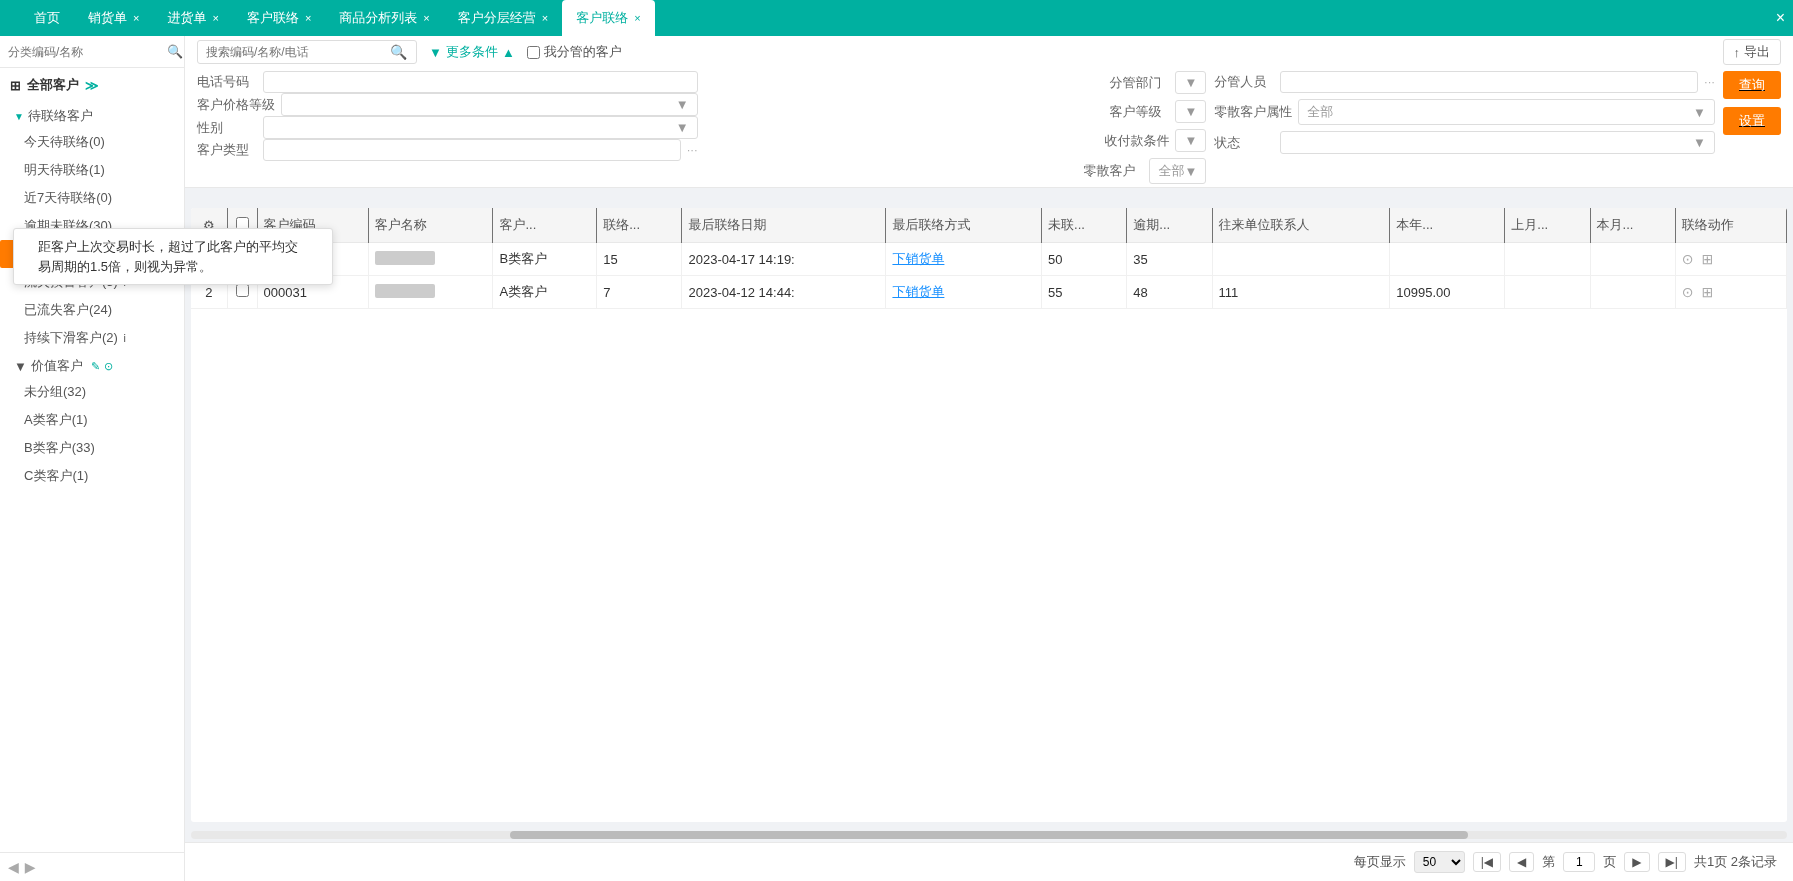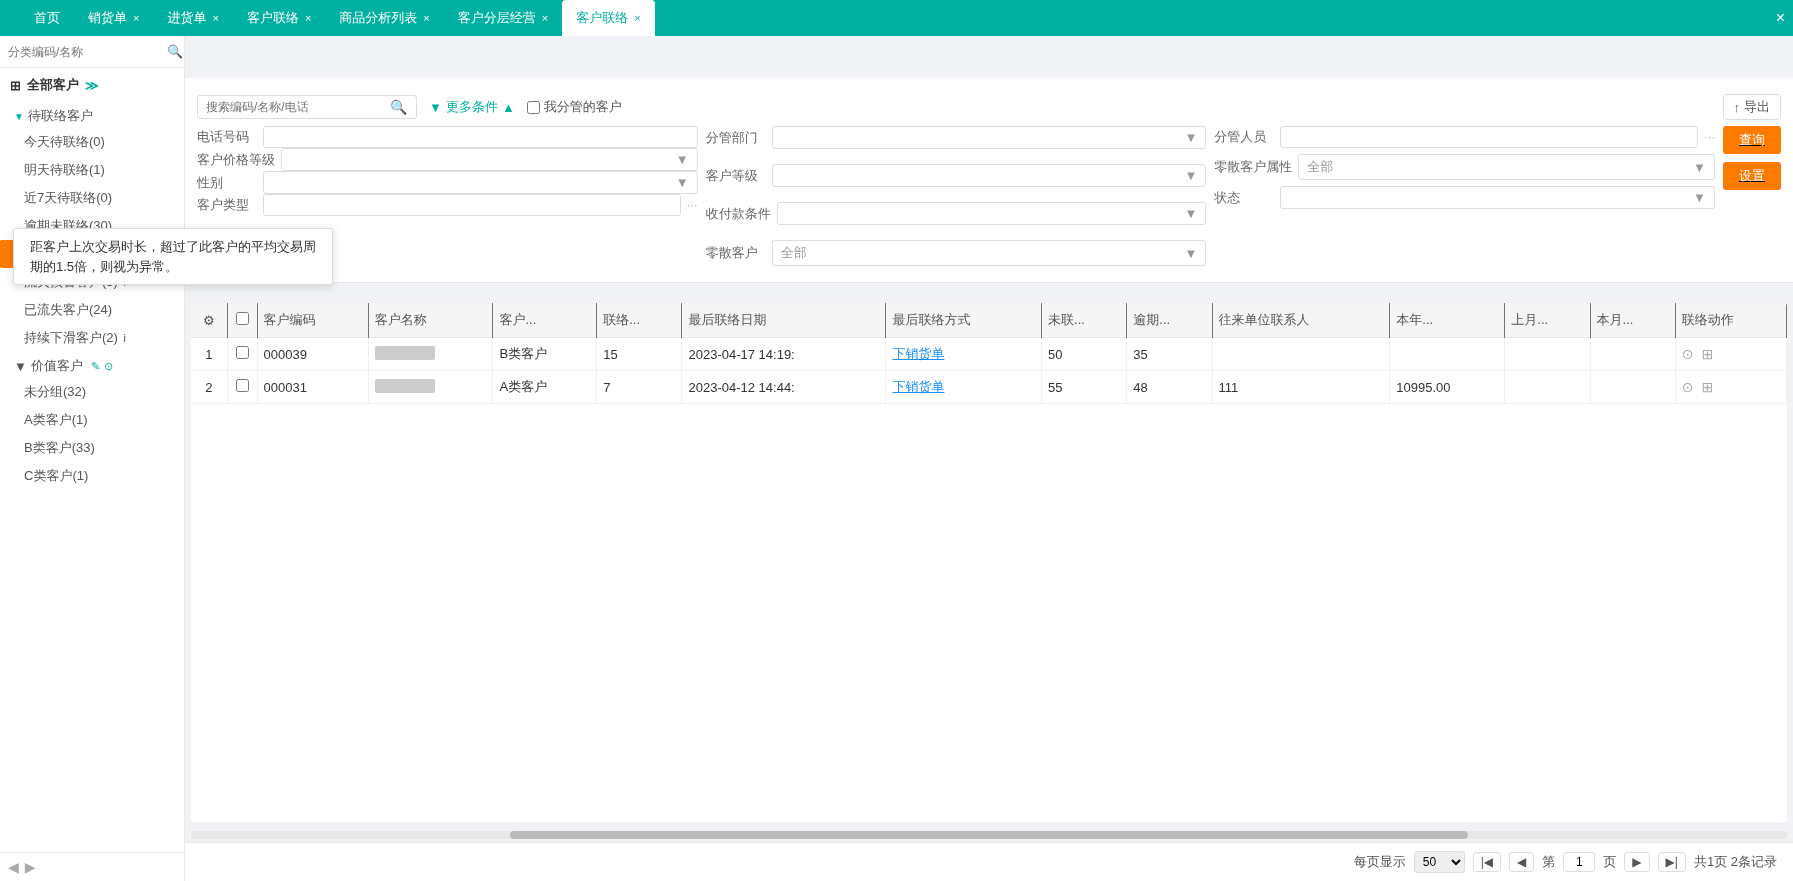--- a/index.html
+++ b/index.html
@@ -129,23 +129,22 @@
       flex: 1;
       display: flex;
       flex-direction: column;
       background: #f0f2f5;
       overflow: hidden;
     }
 
     
     .filter-bar {
       background: #fff;
-      padding: 16px 12px;
+      padding: 3px 12px;
       border-bottom: 1px solid #e8e8e8;
-      margin-top: 42px;
     }
     .filter-row1 {
       display: flex;
       align-items: center;
       gap: 12px;
       margin-bottom: 6px;
     }
     .search-input-wrap {
       display: flex;
       align-items: center;
@@ -257,21 +256,21 @@
       gap: 4px;
       text-decoration: underline;
     }
 
     
     .tooltip-box {
       position: absolute;
       background: #fff;
       border: 1px solid #ddd;
       border-radius: 3px;
-      padding: 8px 16px;
+      padding: 8px 24px;
       font-size: 12px;
       color: #333;
       box-shadow: 0 2px 8px rgba(0,0,0,0.15);
       z-index: 100;
       top: 228px;
       left: 13px;
       max-width: 320px;
       line-height: 1.5;
     }
 
@@ -535,21 +534,21 @@
               <span></span>
                 <span>▼</span>
             </div>
           </div>
           <div class="filter-cell">
             <label>客户类型</label>
             <input class="filter-input" style="flex: 1 1 0%;">
             <span style="color:#aaa;font-size:11px;cursor:pointer;">···</span>
           </div>
         </div>
-        <div style="display:flex;flex-direction:column;gap:15px;">
+        <div style="display:flex;flex-direction:column;gap:6px;align-items:flex-end;">
           <div class="filter-cell">
             <label>分管部门</label>
             <div class="filter-select">
               <span></span>
                 <span>▼</span>
             </div>
           </div>
           <div class="filter-cell">
             <label>客户等级</label>
             <div class="filter-select">

